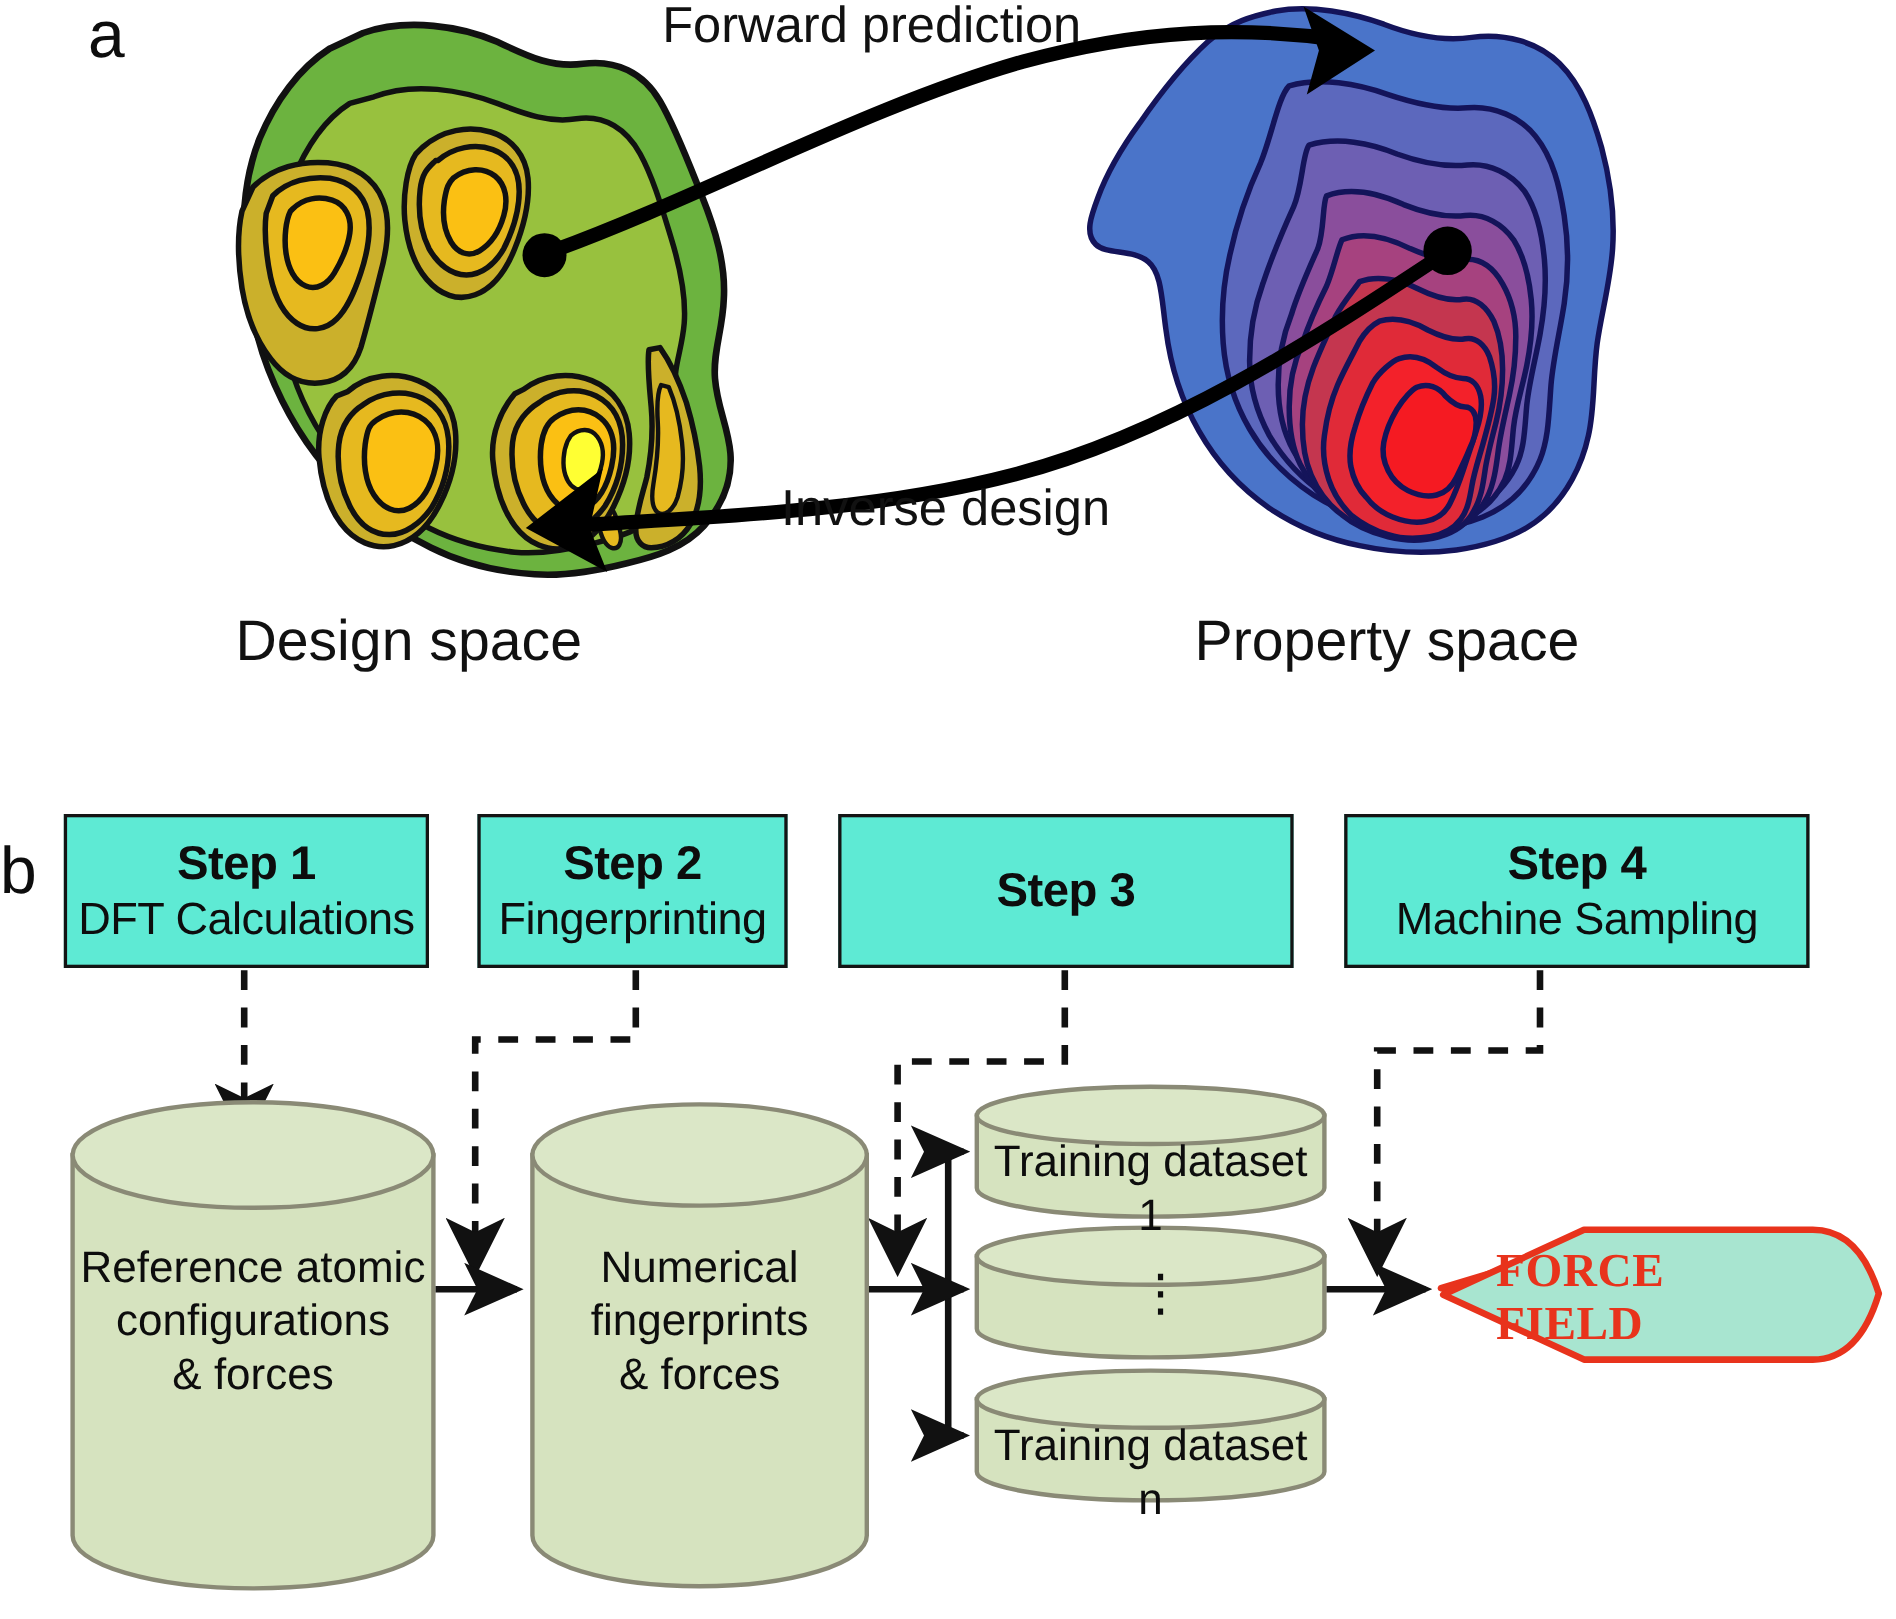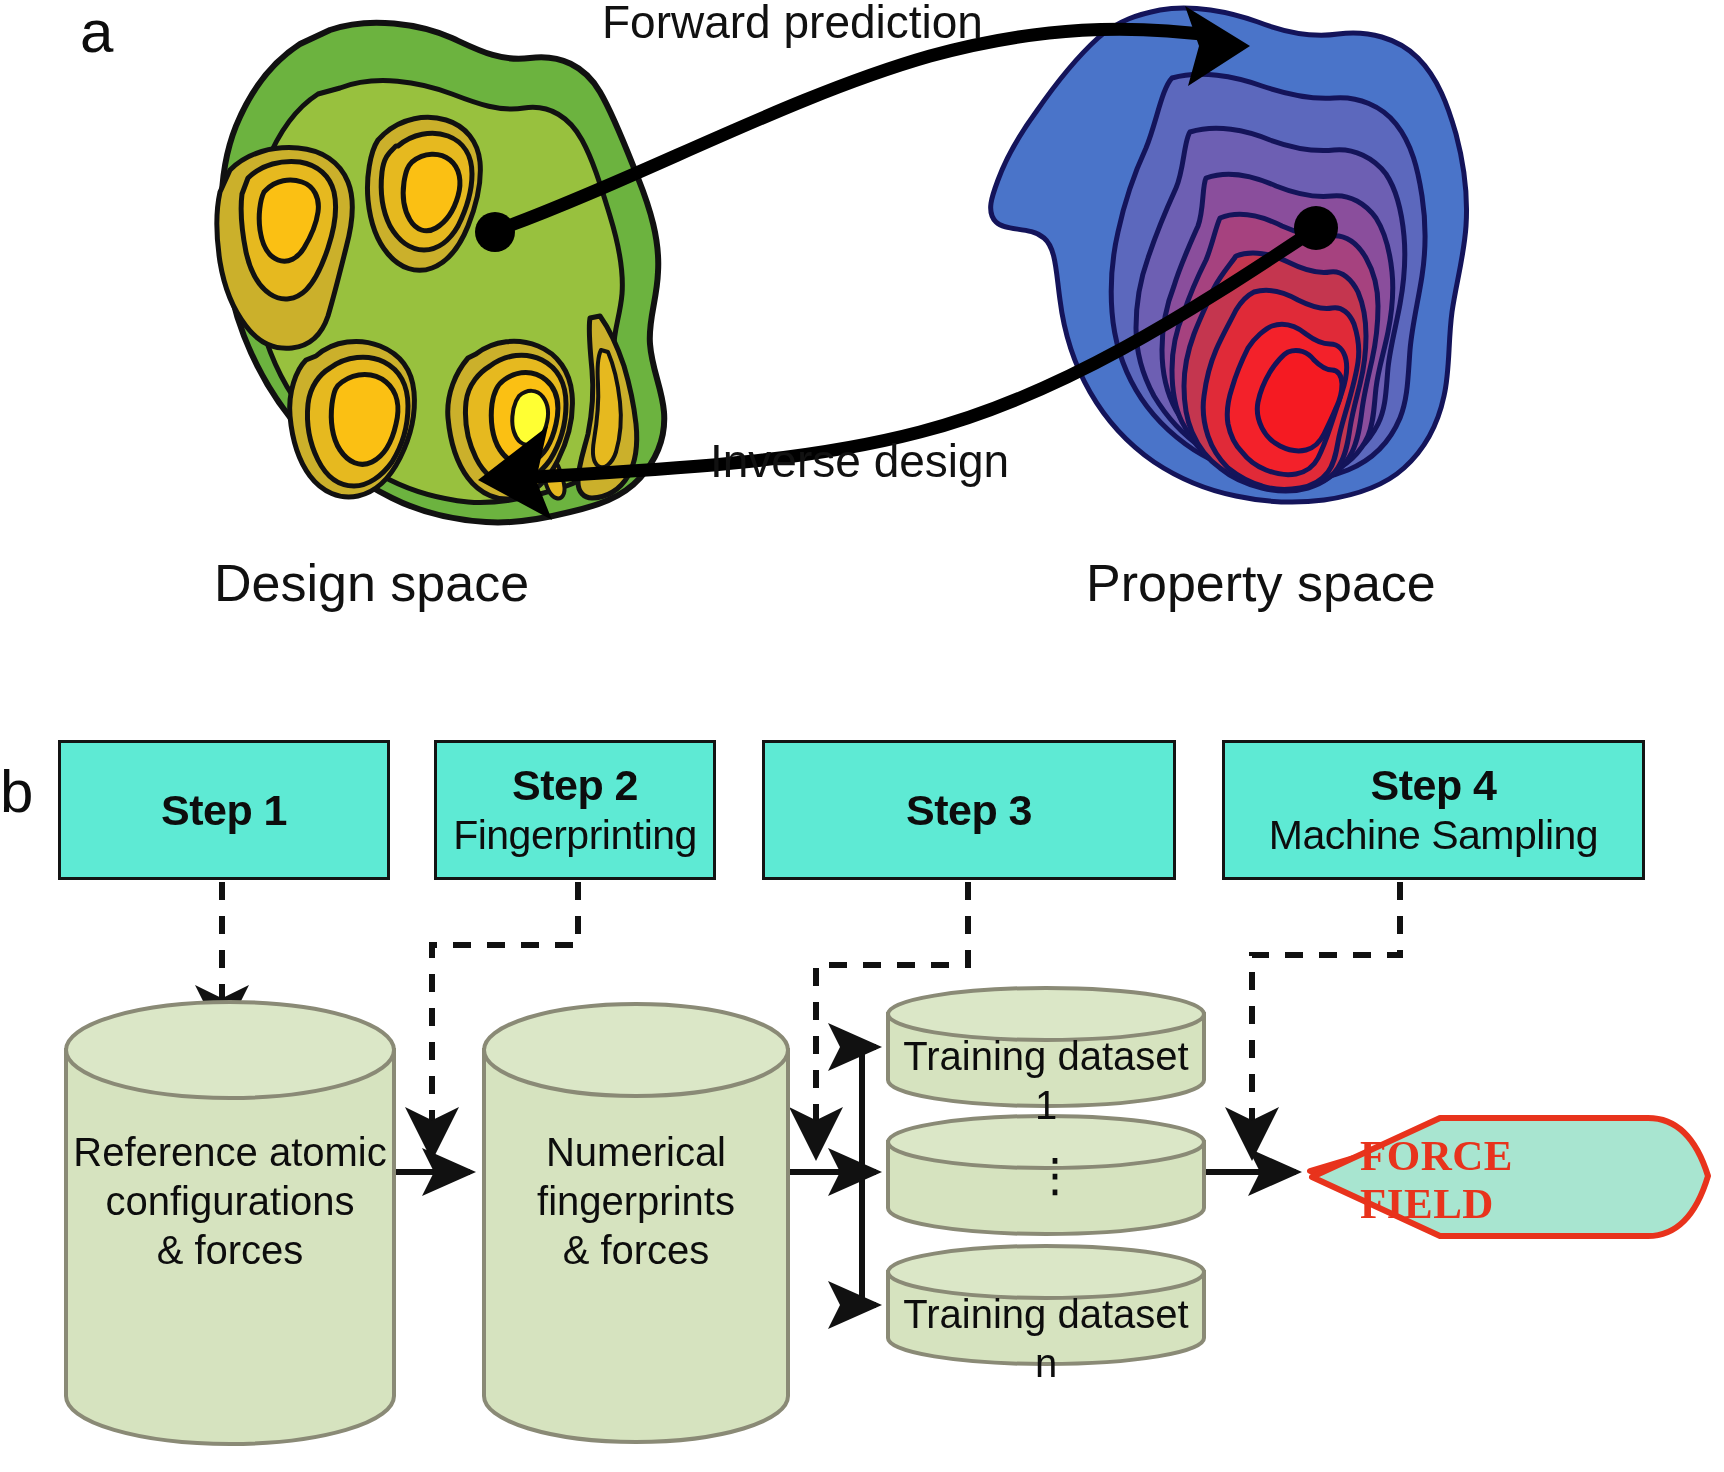--- a/index.html
+++ b/index.html
@@ -302,20 +302,21 @@
   <div class="txt arrow-label" style="left:710px; top:437px;">Inverse design</div>
 
   <div class="txt space-label" style="left:214px; top:556px;">Design space</div>
 
   <div class="txt space-label" style="left:1086px; top:556px;">Property space</div>
 
   <div class="txt panel-letter" style="left:0px; top:760px;">b</div>
 
   <div class="step-box" style="left:58px; top:740px; width:332px; height:140px;">
     <div class="step-title">Step 1</div>
+    <div class="step-sub">DFT Calculations</div>
   </div>
 
   <div class="step-box" style="left:434px; top:740px; width:282px; height:140px;">
     <div class="step-title">Step 2</div>
     <div class="step-sub">Fingerprinting</div>
   </div>
 
   <div class="step-box" style="left:762px; top:740px; width:414px; height:140px;gap:20px;">
     <div class="step-title">Step 3</div>
   </div>

